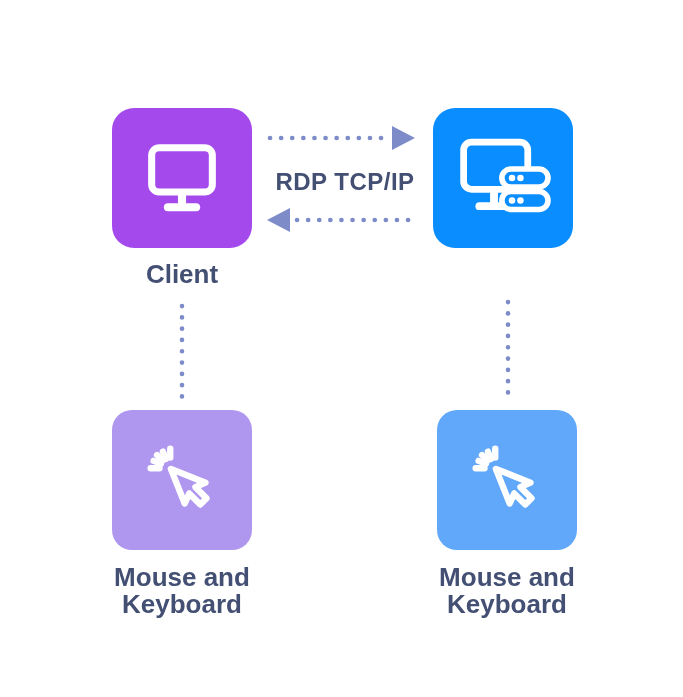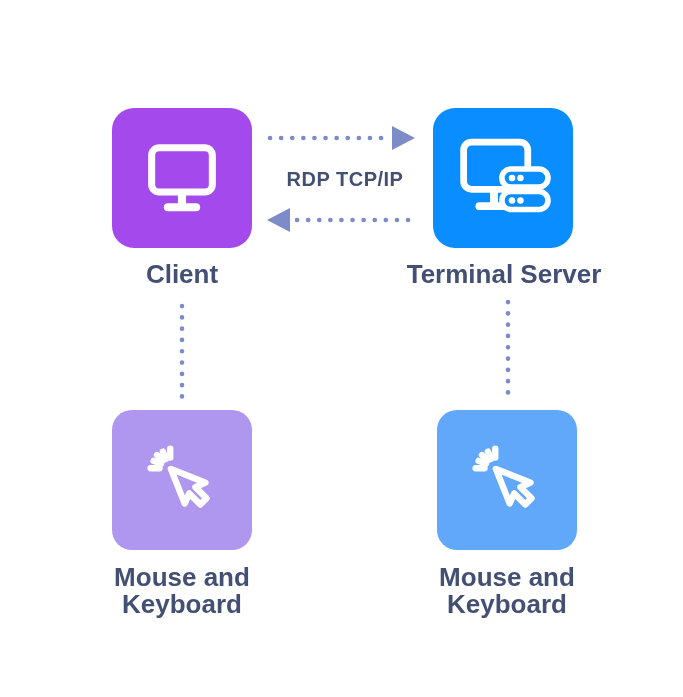--- a/index.html
+++ b/index.html
@@ -42,21 +42,21 @@
   #client-label{left:112px;top:261px;width:140px;}
   #terminal-label{left:404px;top:261px;width:200px;white-space:nowrap;}
   #mouse-left-label{left:112px;top:564px;width:140px;}
   #mouse-right-label{left:437px;top:564px;width:140px;}
   #edge-label{
     position:absolute;
     left:255px;top:168px;width:180px;
     text-align:center;
     color:var(--text);
     font-weight:700;
-    font-size:20px;
+    font-size:24px;
     letter-spacing:0.5px;
   }
   #connector-layer{position:absolute;left:0;top:0;}
 </style>
 </head>
 <body>
 
 <div class="canvas">
 
   <svg id="connector-layer" width="683" height="697" viewBox="0 0 683 697">
@@ -95,21 +95,20 @@
       <line x1="40" y1="58" x2="40" y2="71" stroke="#fff" stroke-width="7"></line>
       <line x1="27" y1="73" x2="53" y2="73" stroke="#fff" stroke-width="7" stroke-linecap="round"></line>
       <rect x="47" y="40" width="41" height="16" rx="8" fill="var(--server-blue)" stroke="#fff" stroke-width="5"></rect>
       <rect x="47" y="60" width="41" height="16" rx="8" fill="var(--server-blue)" stroke="#fff" stroke-width="5"></rect>
       <circle cx="56" cy="48" r="2.9" fill="#fff"></circle>
         <circle cx="63.5" cy="48" r="2.9" fill="#fff"></circle>
       <circle cx="56" cy="68" r="2.9" fill="#fff"></circle>
         <circle cx="63.5" cy="68" r="2.9" fill="#fff"></circle>
     </svg>
   </div>
-  <div class="node-label" id="terminal-label">Terminal Server</div>
 
   <div id="edge-label">RDP TCP/IP</div>
 
   <div class="node-box" id="mouse-left-box">
     <svg width="94" height="94" viewBox="0 0 96 96">
       <g stroke="#fff" stroke-width="6.5" stroke-linecap="round" stroke-linejoin="round" fill="none">
         <g transform="translate(55,55) rotate(-45)">
           <path d="M 0 -26 L 15 9 L 4.5 5 L 4.5 21 L -4.5 21 L -4.5 5 L -15 9 Z"></path>
         </g>
         <line x1="36" y1="25" x2="36" y2="16"></line>

